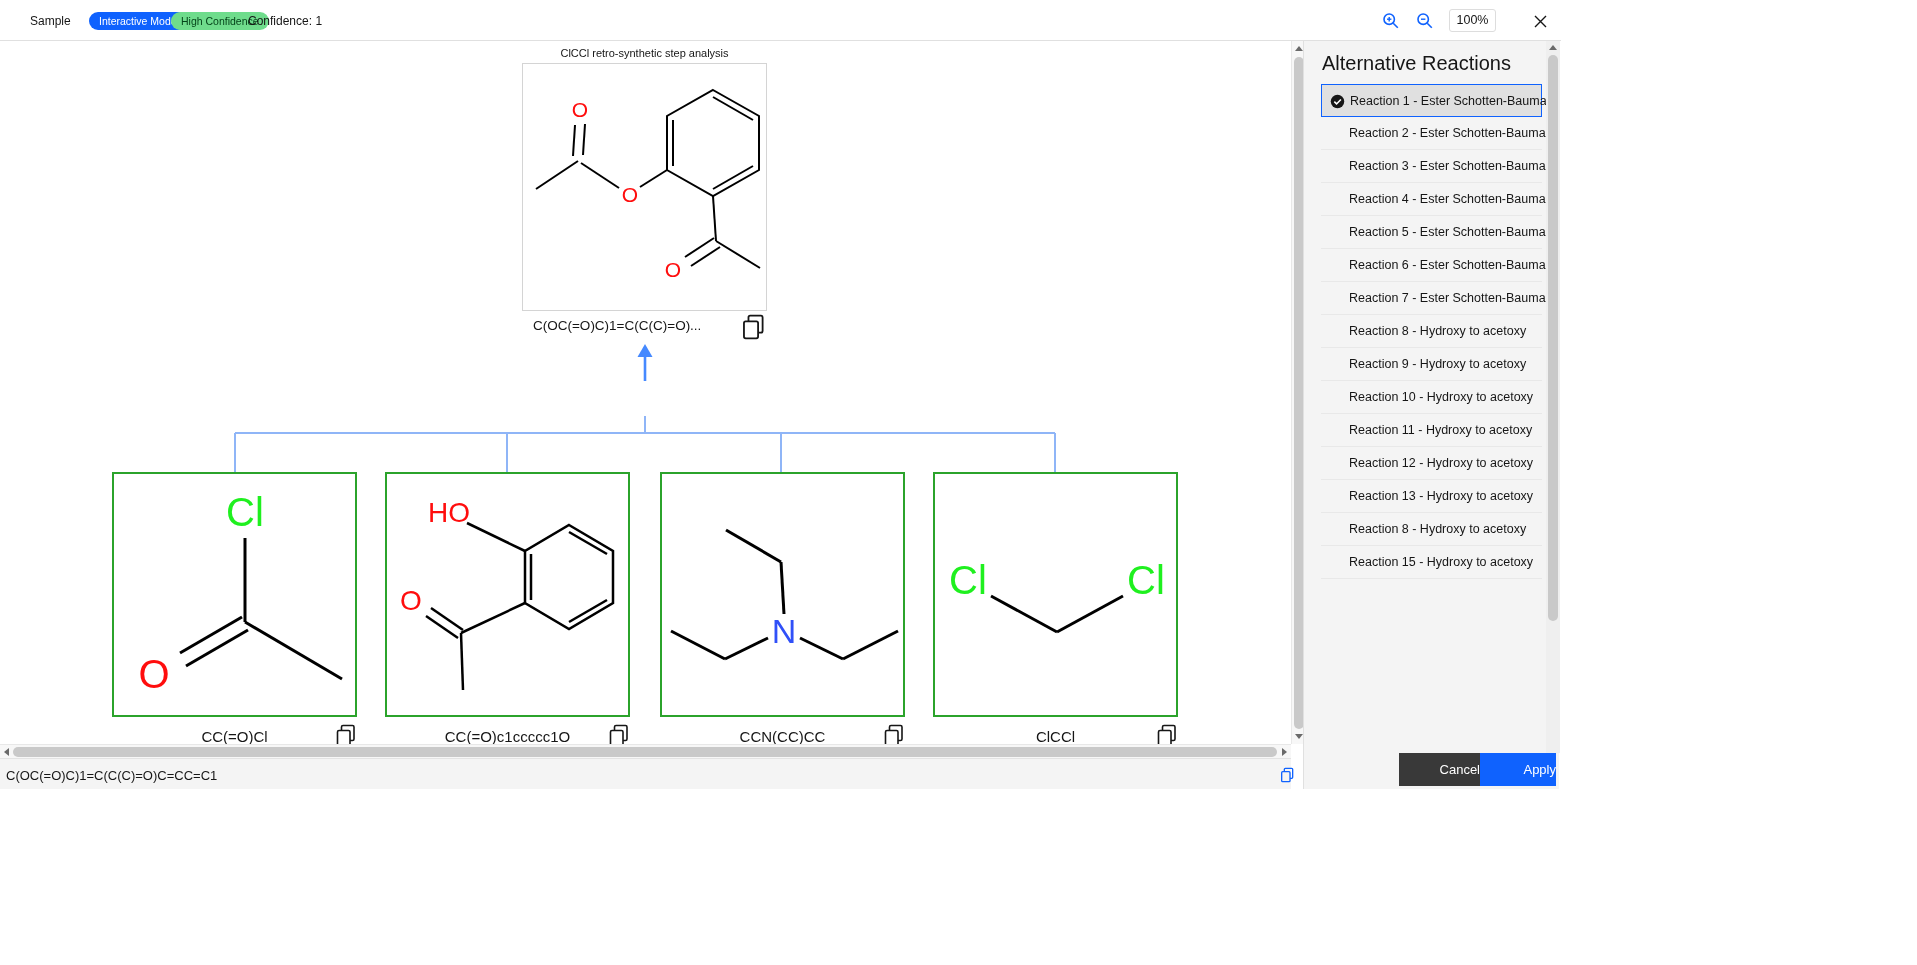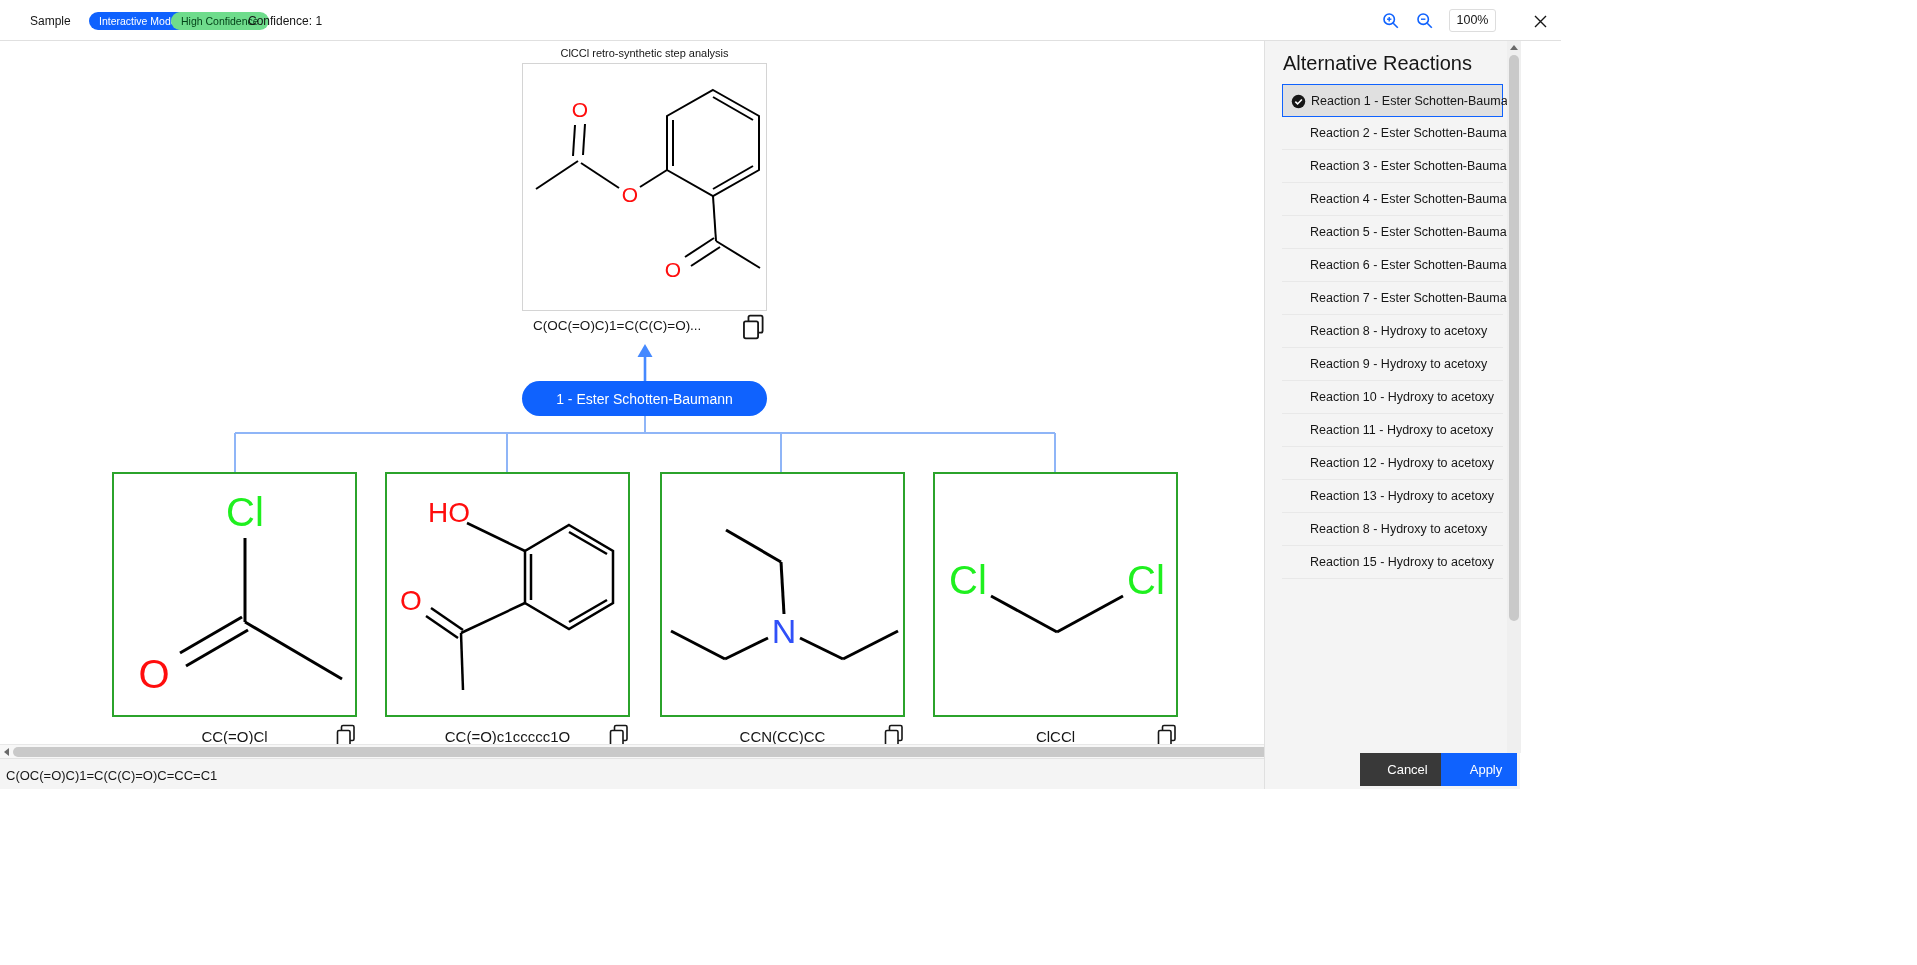--- a/index.html
+++ b/index.html
@@ -52,29 +52,29 @@
   .tri-down{border-left:4px solid transparent;border-right:4px solid transparent;border-top:5px solid #6a6a6a}
   .tri-left{border-top:4px solid transparent;border-bottom:4px solid transparent;border-right:5px solid #6a6a6a}
   .tri-right{border-top:4px solid transparent;border-bottom:4px solid transparent;border-left:5px solid #6a6a6a}
 
   
   .statusbar{position:absolute;left:0;top:758px;width:1291px;height:31px;background:#f4f4f4;border-top:1px solid #e3e3e3}
   .status-smiles{position:absolute;left:6px;top:9px;font-size:13px;white-space:nowrap}
   .status-copy{left:1280px;top:8px}
 
   
-  .sidebar{position:absolute;left:1264px;top:41px;width:256px;height:748px;background:#f4f4f4;border-left:1px solid #e0e0e0}
+  .sidebar{position:absolute;left:1303px;top:41px;width:256px;height:748px;background:#f4f4f4;border-left:1px solid #e0e0e0}
   .sb-title{position:absolute;left:18px;top:11px;font-size:20px;font-weight:400}
   .rx-item{position:absolute;left:17px;width:221px;height:33px;border-bottom:1px solid #e8e8e8;cursor:pointer}
   .rx-item .rx-label{position:absolute;left:28px;top:0;line-height:33px;font-size:12.5px;white-space:nowrap}
   .rx-item.selected{background:#e0e0e0;border:1px solid #0f62fe}
   .rx-check{position:absolute;left:8px;top:9px;width:15px;height:15px;line-height:0}
   .sb-vsb{position:absolute;left:242px;top:0;width:14px;height:712px;background:#efefef}
   .sb-vsb .thumb{left:2px;top:14px;width:10px;height:566px}
-  .btn{position:absolute;top:712px;height:33px;border:none;color:#fff;font-size:13px;text-align:center;padding-left:14px;
+  .btn{position:absolute;top:712px;height:33px;border:none;color:#fff;font-size:13px;text-align:right;padding-left:14px;
     font-family:"Liberation Sans","DejaVu Sans",sans-serif;cursor:pointer}
   .btn-cancel{left:95px;width:81px;background:#393939}
   .btn-apply{left:176px;width:76px;background:#0f62fe}
 </style>
 </head>
 <body>
 
 <div class="app">
 
   <header class="toolbar">
@@ -138,21 +138,20 @@
       </svg>
   </span>
 
   <span class="up-arrow">
     <svg width="20" height="37" viewBox="0 0 20 37">
         <line x1="10" y1="10" x2="10" y2="37" stroke="#4589ff" stroke-width="2.6"></line>
         <path d="M10 0 L2.5 13 L17.5 13 Z" fill="#4589ff"></path>
       </svg>
   </span>
 
-  <div class="reaction-pill">1 - Ester Schotten-Baumann</div>
 
   <span class="tree">
     <svg width="827" height="56" viewBox="0 0 827 56">
       <path d="M415 0 V17 M5 17 H825 M5 17 V56 M277 17 V56 M551 17 V56 M825 17 V56" stroke="#8fb5f7" stroke-width="2" fill="none"></path>
     </svg>
   </span>
 
   <div class="mol-card mol-card-1">
     <svg width="241" height="241" viewBox="0 0 241 241">
       <g stroke="#000" stroke-width="3" fill="none">

